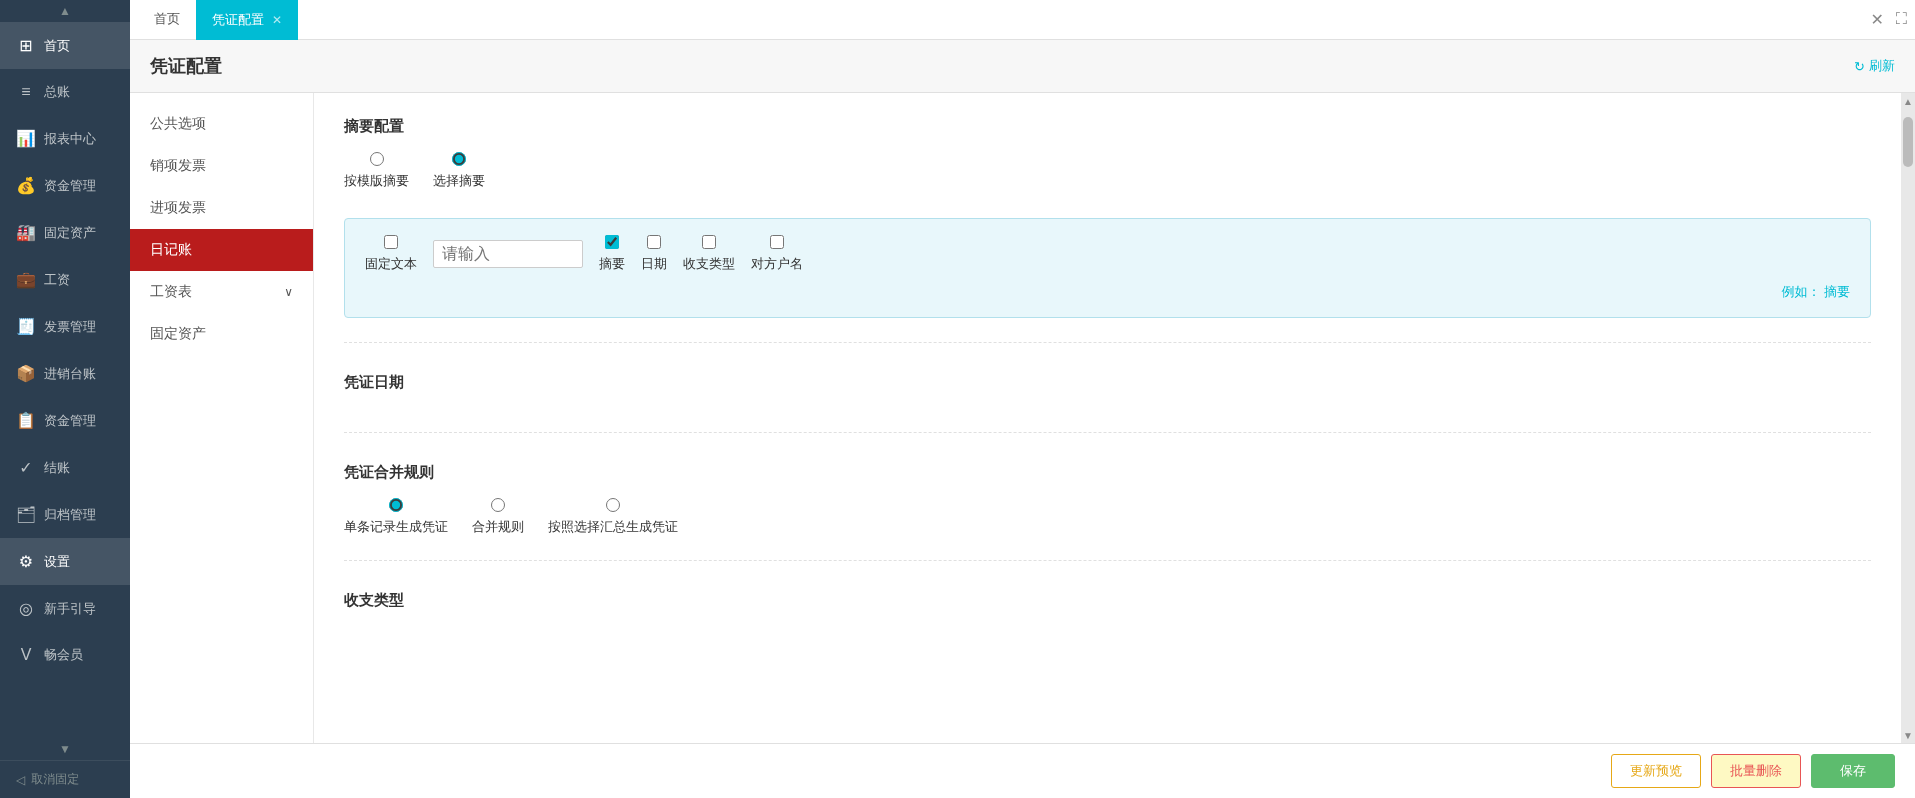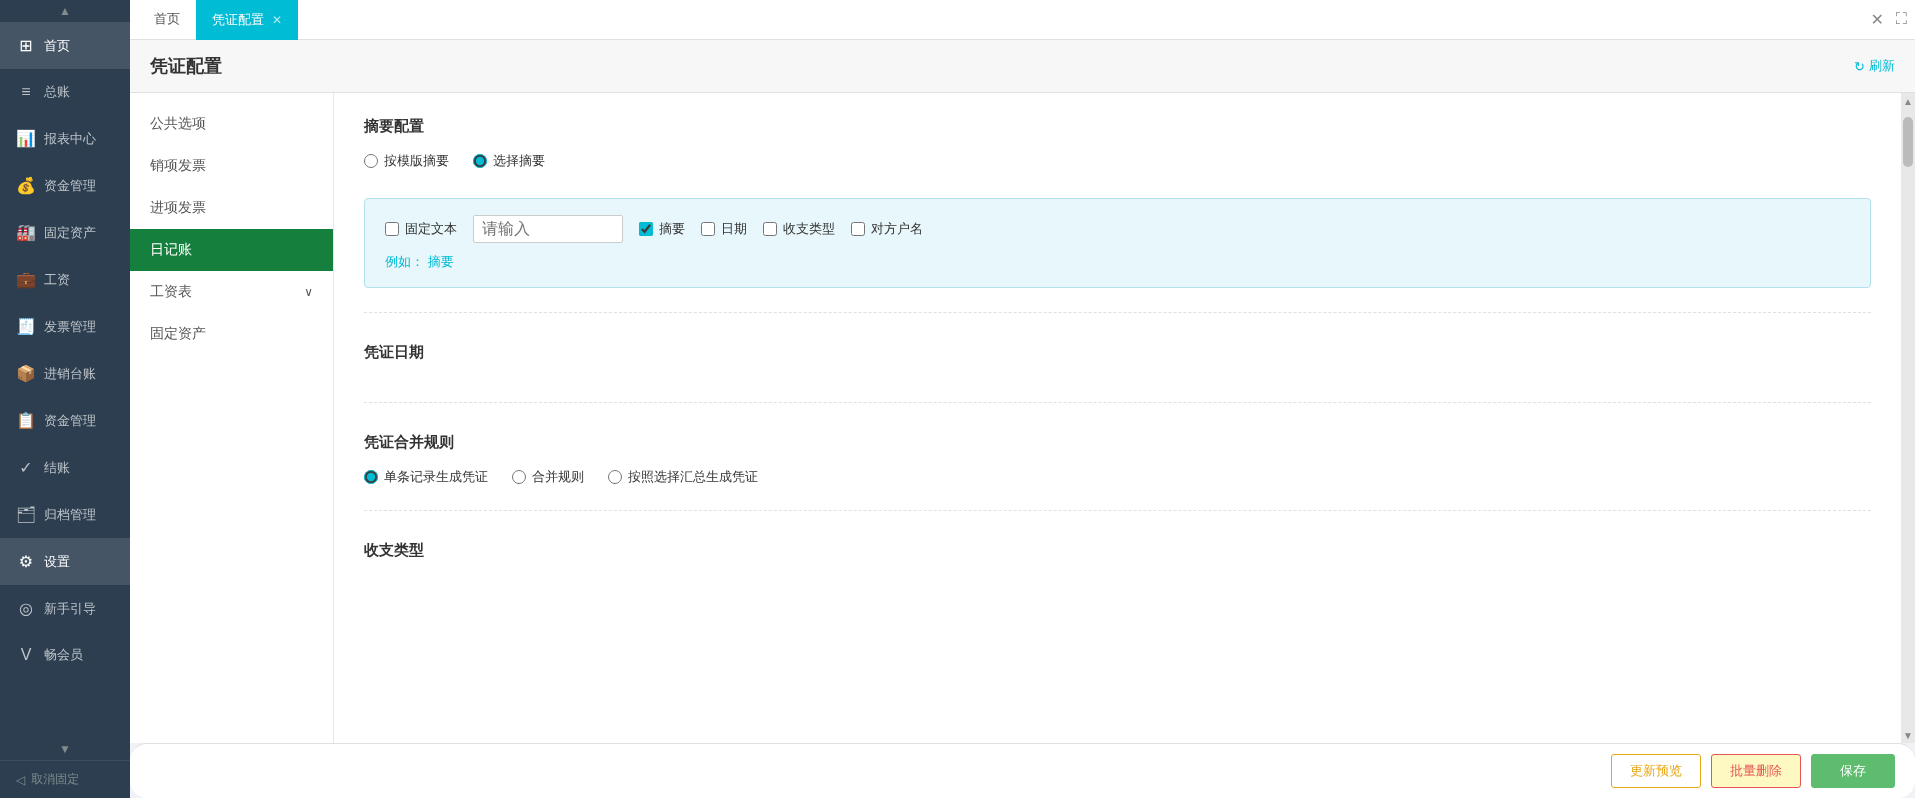--- a/index.html
+++ b/index.html
@@ -132,37 +132,37 @@
 
     
     .inner-layout {
       flex: 1;
       display: flex;
       overflow: hidden;
     }
 
     
     .left-nav {
-      width: 204px;
+      width: 184px;
       background: #fff;
       border-right: 1px solid #e8e8e8;
       padding: 10px 0;
       flex-shrink: 0;
     }
     .left-nav-item {
       padding: 12px 20px;
       cursor: pointer;
       color: #555;
       font-size: 14px;
       display: flex;
       align-items: center;
       justify-content: space-between;
     }
     .left-nav-item.active {
-      background: #15803d;
+      background: #b91c1c;
       color: #fff;
     }
 
     
     .right-content {
       flex: 1;
       overflow-y: auto;
       background: #fff;
       padding: 24px 30px;
       position: relative;
@@ -189,20 +189,21 @@
       gap: 24px;
       flex-wrap: wrap;
     }
     .option-item {
       display: flex;
       align-items: center;
       gap: 6px;
       cursor: pointer;
       font-size: 13px;
       color: #333;
+      flex-direction: column;
     }
     .option-item input[type="radio"], .option-item input[type="checkbox"] {
       accent-color: #00bcd4;
       width: 14px;
       height: 14px;
       cursor: pointer;
     }
 
     
     .summary-config-box {
@@ -223,33 +224,33 @@
       border-radius: 3px;
       padding: 4px 8px;
       font-size: 13px;
       width: 160px;
       outline: none;
     }
     .example-text {
       color: #00bcd4;
       font-size: 13px;
       margin-top: 10px;
+      text-align: right;
     }
 
     
     .bottom-bar {
       display: flex;
       justify-content: flex-end;
       align-items: center;
       gap: 10px;
       padding: 10px 20px;
       background: #fff;
       border-top: 1px solid #e0e0e0;
       flex-shrink: 0;
-      border-radius: 17px;
     }
     .btn {
       padding: 7px 18px;
       border-radius: 3px;
       font-size: 13px;
       cursor: pointer;
       border: 1px solid transparent;
     }
     .btn-outline-primary {
       border-color: #e6a817;

